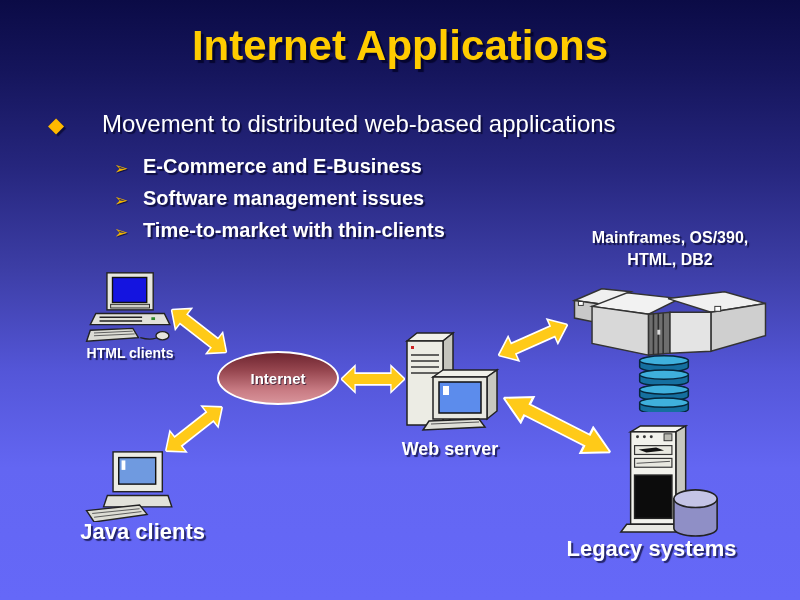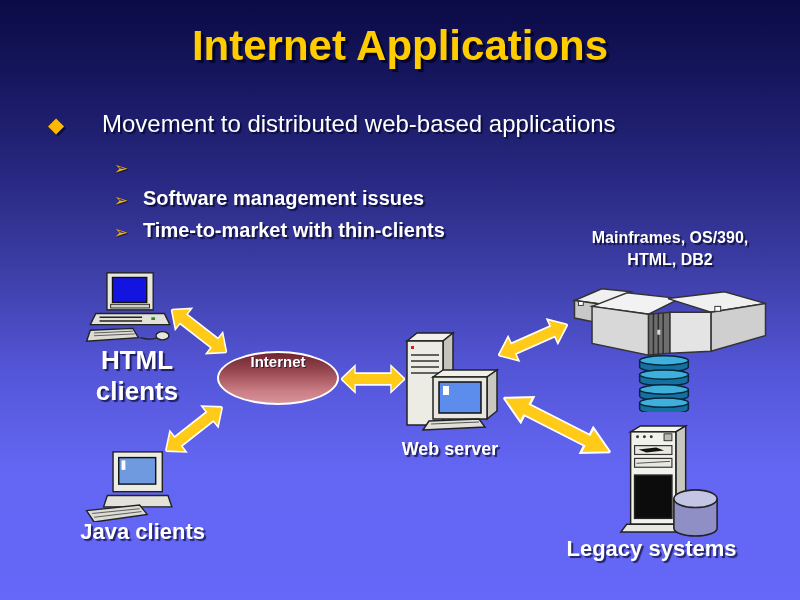--- a/index.html
+++ b/index.html
@@ -35,41 +35,42 @@
     position:absolute;text-align:center;
     font-weight:bold;color:#ffffff;
     text-shadow:2px 2px 1px rgba(0,0,30,.65);
   }
   .arrow{position:absolute;}
   .arrow svg{display:block;width:100%;height:100%;}
   .internet{
     position:absolute;left:217px;top:351px;width:122px;height:54px;
     border:2px solid #ffffff;border-radius:50%;
     background:linear-gradient(180deg,#6e2530 0%,#96464f 35%,#c97c84 75%,#d8939a 100%);
-    display:flex;justify-content:center;
+    display:flex;align-items:center;justify-content:center;
     box-sizing:border-box;
   }
   .internet span{
     font-size:15px;font-weight:bold;color:#ffffff;
     text-shadow:1px 1px 0 rgba(0,0,30,.6);
   }
   .gfx{position:absolute;}
   .gfx svg{display:block;width:100%;height:100%;}
 </style>
 </head>
 <body>
 
 <div class="slide">
 
   <div class="title">Internet Applications</div>
 
   <div class="diamond-marker">◆</div>
   <div class="main-bullet-text">Movement to distributed web-based applications</div>
 
   <div class="sub-marker" style="top:158px;">➢</div>
+  <div class="sub-bullet-text" style="top:155px;">E-Commerce and E-Business</div>
 
   <div class="sub-marker" style="top:190px;">➢</div>
   <div class="sub-bullet-text" style="top:187px;">Software management issues</div>
 
   <div class="sub-marker" style="top:222px;">➢</div>
   <div class="sub-bullet-text" style="top:219px;">Time-to-market with thin-clients</div>
 
   <div class="arrow" style="left:164px;top:316px;width:70px;height:30px;transform:rotate(38deg);">
     <svg viewBox="0 0 100 36" preserveAspectRatio="none">
       <polygon points="0,18 22,2 22,11 78,11 78,2 100,18 78,34 78,25 22,25 22,34" fill="#ffca18" stroke="#ffffff" stroke-width="2"></polygon>
@@ -109,21 +110,21 @@
       <line x1="16" y1="50" x2="62" y2="50" stroke="#222" stroke-width="1.5"></line>
       <line x1="16" y1="54" x2="62" y2="54" stroke="#222" stroke-width="1.5"></line>
       <rect x="72" y="50" width="4" height="3" fill="#2c8a2c" stroke="none"></rect>
       <polygon points="6,64 52,62 58,72 2,76" fill="#dcdcd4" stroke="#222" stroke-width="1.5"></polygon>
       <line x1="10" y1="67" x2="52" y2="65" stroke="#555" stroke-width="1"></line>
       <line x1="10" y1="70" x2="54" y2="68" stroke="#555" stroke-width="1"></line>
       <path d="M60,72 q14,4 22,-2" fill="none" stroke="#222" stroke-width="1.2"></path>
       <ellipse cx="84" cy="70" rx="7" ry="4.5" fill="#e6e6de" stroke="#222" stroke-width="1.5"></ellipse>
     </svg>
   </div>
-  <div class="diag-label" style="left:62px;top:345px;width:150px;font-size:26px;">HTML clients</div>
+  <div class="diag-label" style="left:55px;top:345px;width:150px;font-size:14px;">HTML clients</div>
 
   <div class="gfx" style="left:84px;top:450px;width:96px;height:72px;">
     <svg viewBox="0 0 100 76">
       <rect x="30" y="2" width="52" height="42" fill="#ecece4" stroke="#222" stroke-width="1.5"></rect>
       <rect x="36" y="8" width="39" height="28" fill="#6f9ae0" stroke="#111" stroke-width="1.5"></rect>
       <rect x="39" y="11" width="4" height="10" fill="#ffffff"></rect>
       <polygon points="24,48 88,48 92,60 20,60" fill="#e2e2da" stroke="#222" stroke-width="1.5"></polygon>
       <polygon points="2,64 58,58 66,68 10,76" fill="#dcdcd4" stroke="#222" stroke-width="1.5"></polygon>
       <line x1="8" y1="67" x2="58" y2="62" stroke="#555" stroke-width="1"></line>
       <line x1="10" y1="71" x2="60" y2="65" stroke="#555" stroke-width="1"></line>

